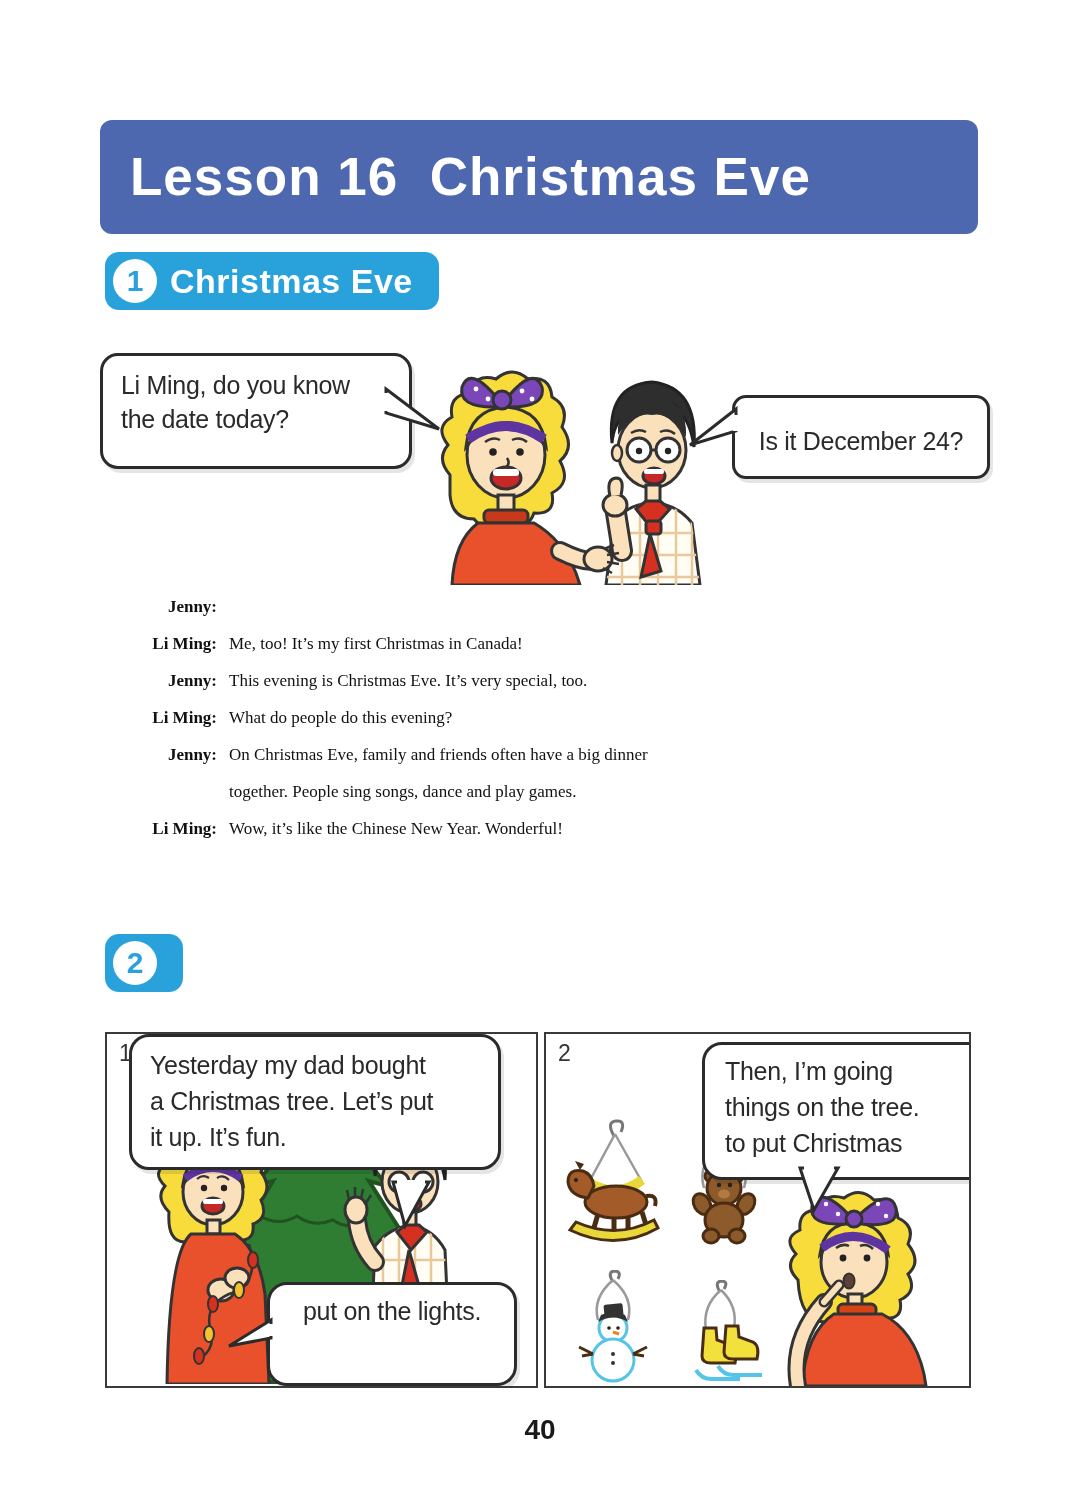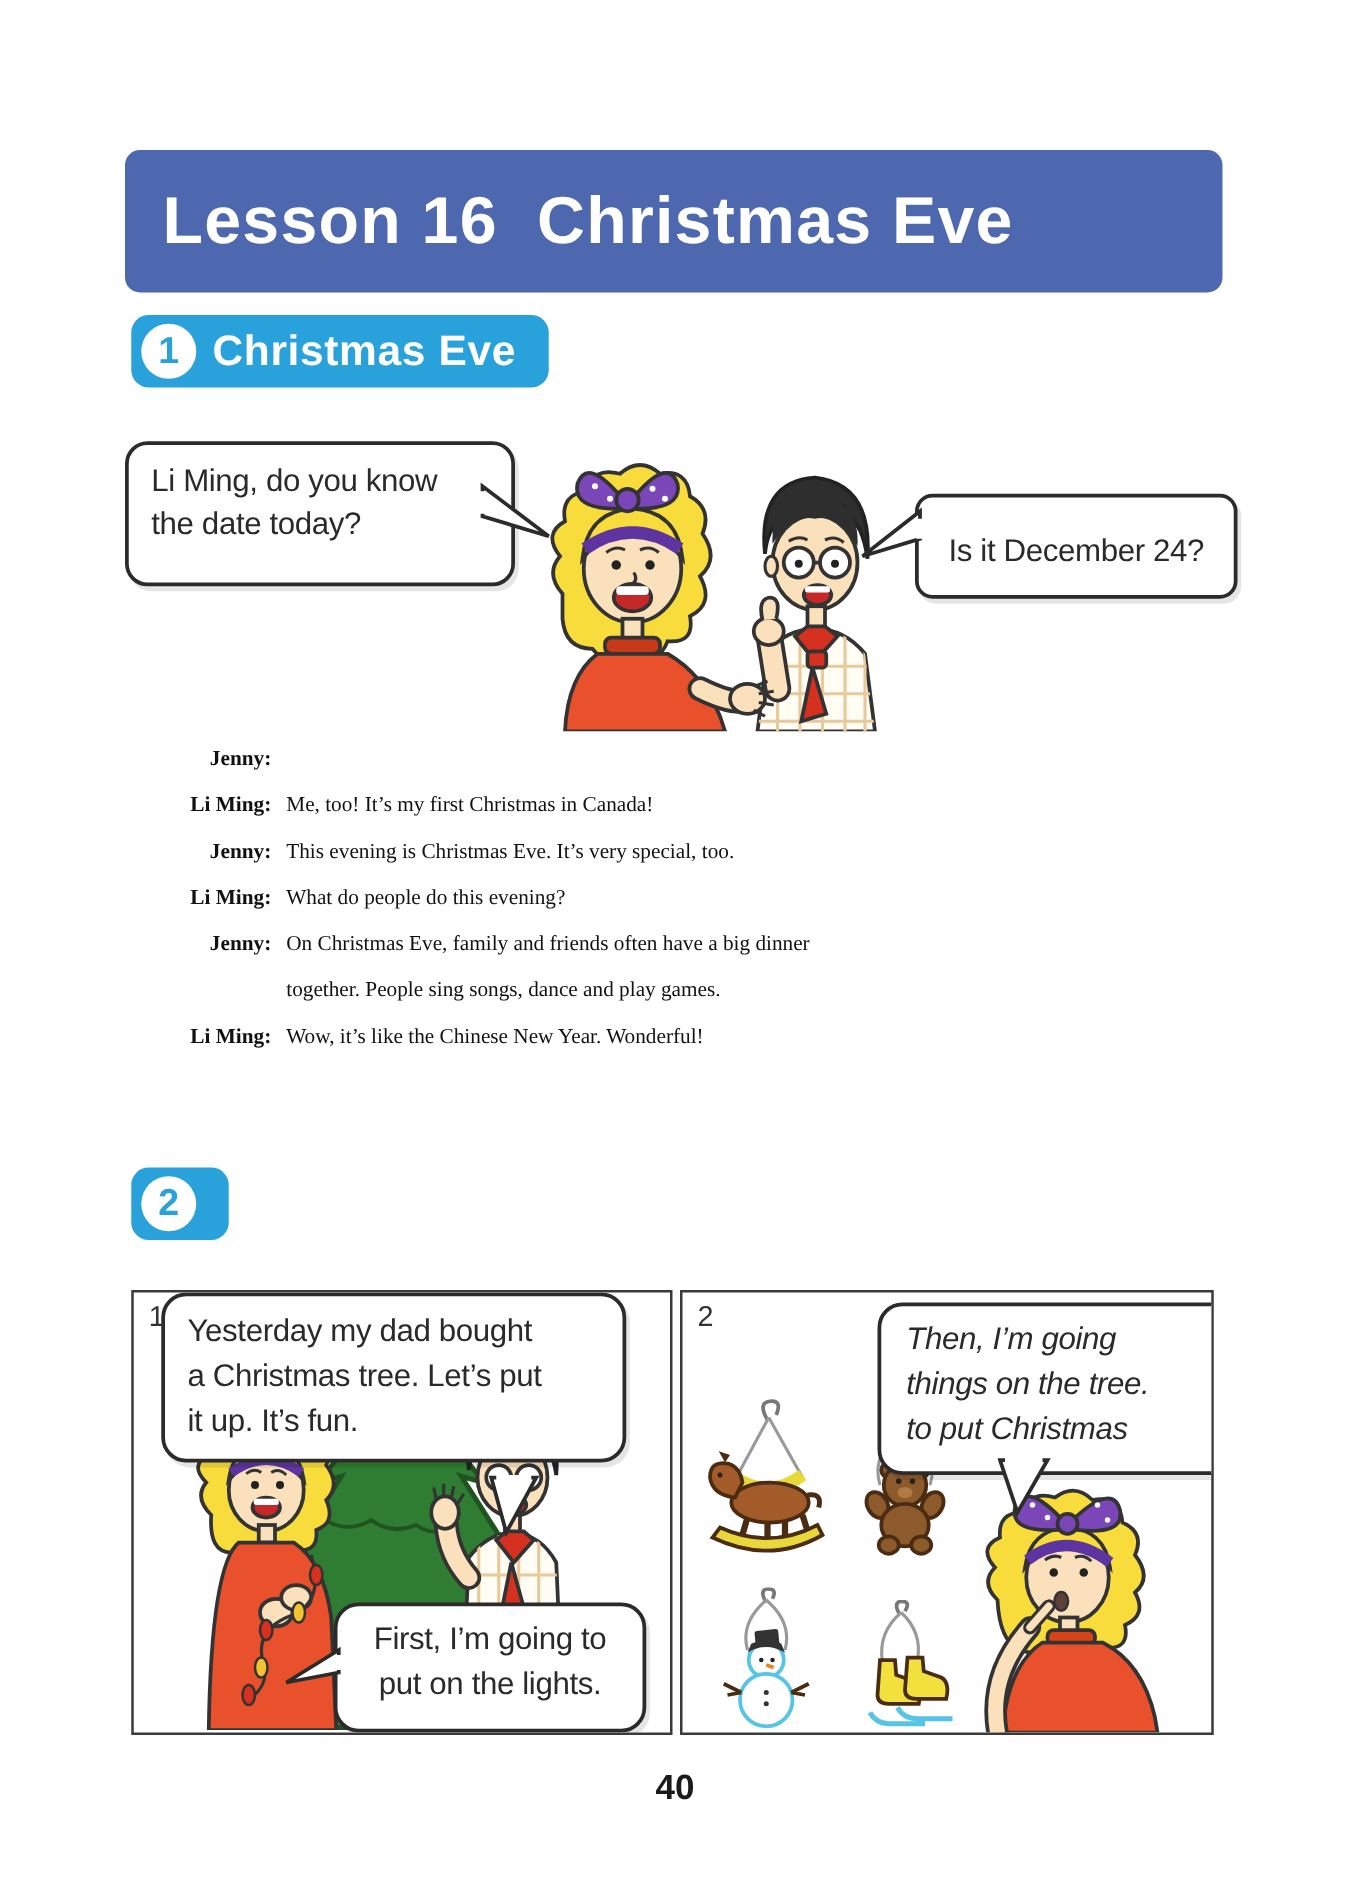--- a/index.html
+++ b/index.html
@@ -284,21 +284,20 @@
         <div class="bl">Yesterday my dad bought</div>
         <div class="bl">a Christmas tree. Let’s put</div>
         <div class="bl">it up. It’s fun.</div>
       </div>
       <svg class="tail" style="left:284px;top:146px;" width="44" height="50">
         <polygon points="2,2 38,2 14,46" fill="#fff" stroke="#2B2B2B" stroke-width="3"></polygon>
         <rect x="6" y="0" width="28" height="5" fill="#fff"></rect>
       </svg>
 
       <div class="bubble" style="left:160px;top:248px;width:244px;height:90px;text-align:center;padding-top:8px;border-radius:20px;">
-        <div class="bl">First, I’m going to</div>
         <div class="bl">put on the lights.</div>
       </div>
       <svg class="tail" style="left:118px;top:282px;" width="48" height="42">
         <polygon points="46,4 4,30 46,22" fill="#fff" stroke="#2B2B2B" stroke-width="3"></polygon>
         <rect x="43" y="8" width="5" height="12" fill="#fff"></rect>
       </svg>
     </div>
 
     <div class="panel panel2">
       <div class="panel-num">2</div>
@@ -375,21 +374,21 @@
         <ellipse cx="103" cy="99" rx="5.5" ry="7.5" fill="#5D4037" stroke="#333" stroke-width="2"></ellipse>
         <rect x="102" y="112" width="14" height="14" fill="#FBE0BC" stroke="#333" stroke-width="3"></rect>
         <rect x="92" y="122" width="38" height="12" rx="5" fill="#D84315" stroke="#333" stroke-width="3"></rect>
         <path d="M56,204 Q60,150 88,132 L136,132 Q168,148 178,192 L180,204 Z" fill="#E8512B" stroke="#333" stroke-width="3"></path>
         <path d="M52,204 Q44,158 78,120" stroke="#333" stroke-width="18" stroke-linecap="round" fill="none"></path>
         <path d="M52,204 Q44,158 78,120" stroke="#FBE0BC" stroke-width="12" stroke-linecap="round" fill="none"></path>
         <path d="M78,120 L93,103" stroke="#333" stroke-width="11" stroke-linecap="round"></path>
         <path d="M78,120 L93,103" stroke="#FBE0BC" stroke-width="6" stroke-linecap="round"></path>
       </svg>
 
-      <div class="bubble" style="left:156px;top:8px;width:262px;height:124px;padding:8px 0 0 20px;border-radius:20px;font-style:italic;">
+      <div class="bubble" style="left:156px;top:8px;width:262px;height:124px;padding:8px 0 0 20px;border-radius:20px;">
         <div class="bl">Then, I’m going</div>
         <div class="bl">things on the tree.</div>
         <div class="bl">to put Christmas</div>
       </div>
       <svg class="tail" style="left:252px;top:132px;" width="46" height="48">
         <polygon points="2,2 40,2 16,44" fill="#fff" stroke="#2B2B2B" stroke-width="3"></polygon>
         <rect x="6" y="0" width="30" height="5" fill="#fff"></rect>
       </svg>
     </div>
   </div>

